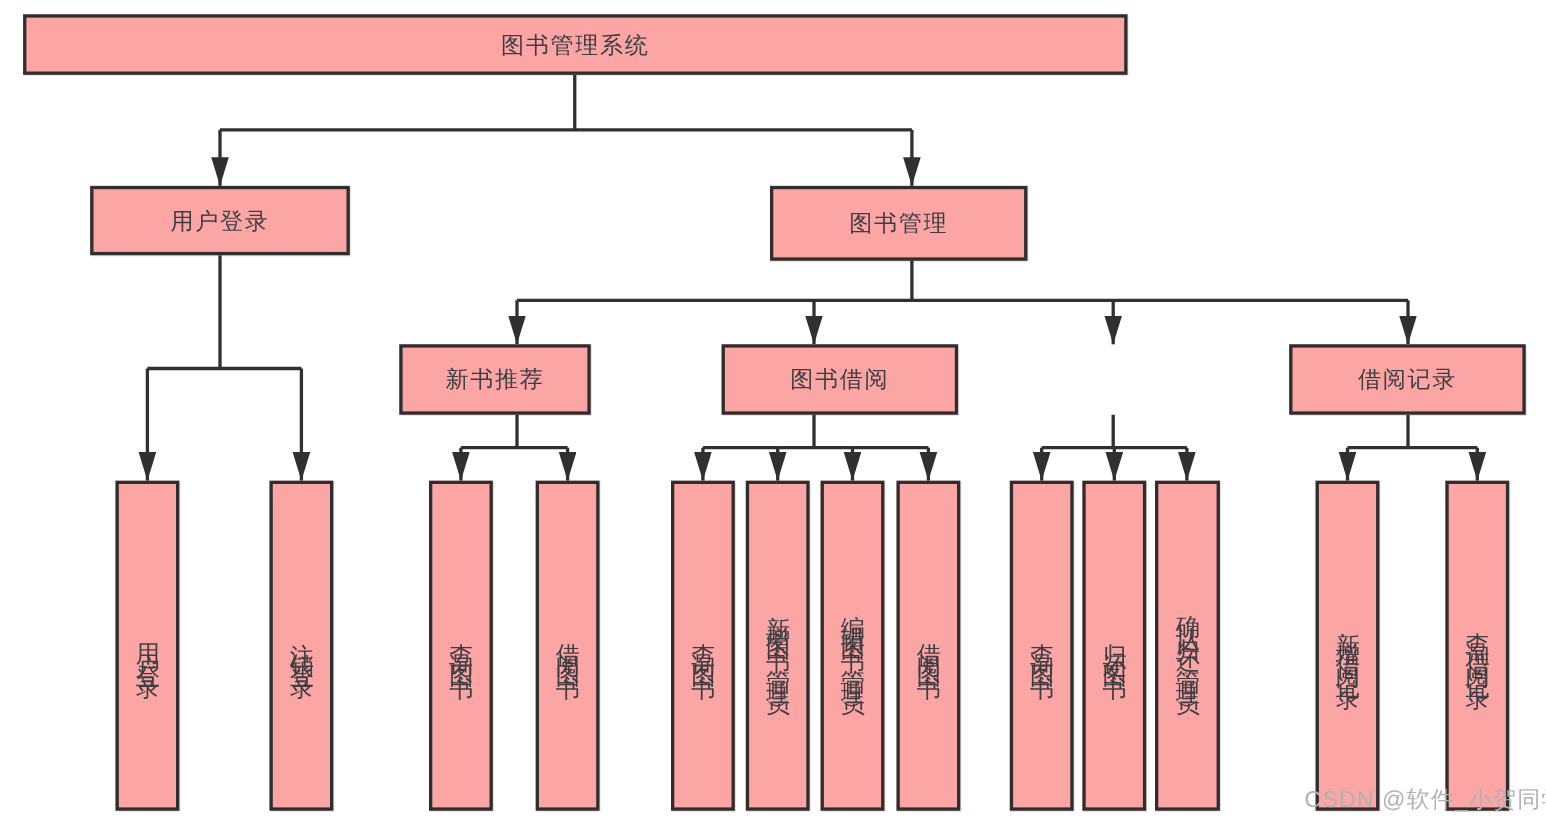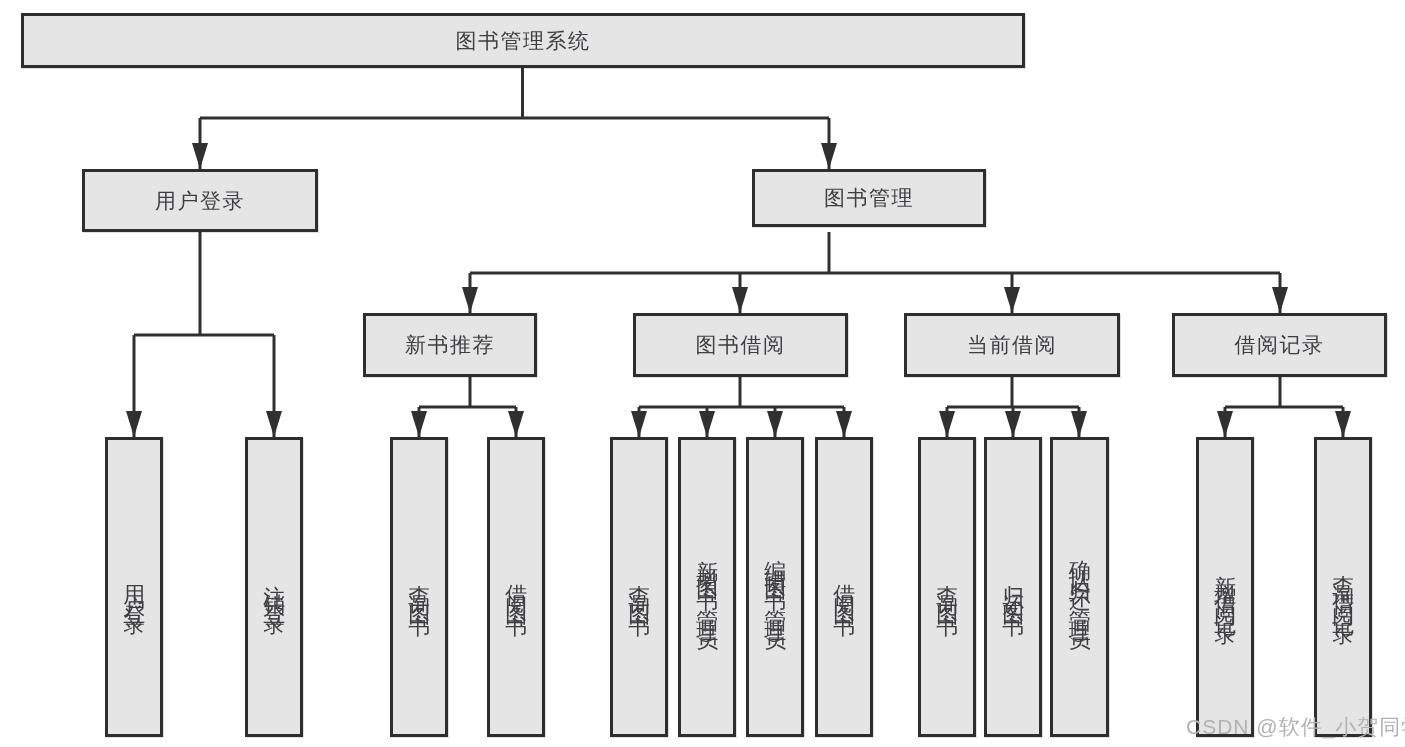--- a/index.html
+++ b/index.html
@@ -7,21 +7,21 @@
     position:relative;width:1405px;height:747px;overflow:hidden;
     background:var(--background,#ffffff);
     font-family:"Liberation Sans","DejaVu Sans",sans-serif;
     color:var(--text,#3e3e42);
   }
   #connectors{position:absolute;left:0;top:0;width:100%;height:100%;}
   .trunk{fill:none;stroke:var(--line,#303030);stroke-width:3;}
   .astem{stroke:var(--line,#303030);stroke-width:3;}
   #ah path{fill:var(--line,#303030);}
   .node{
-    position:absolute;box-sizing:border-box;background:#e5e5e5;
+    position:absolute;box-sizing:border-box;background:#fca5a5;
     border:3px solid var(--box-border,#2e2e2e);
     display:flex;align-items:center;justify-content:center;
     box-shadow:1px 1px 0 rgba(0,0,0,0.12);
   }
   .h{font-size:21px;letter-spacing:1.5px;white-space:nowrap;}
   .v span{
     writing-mode:vertical-rl;text-orientation:mixed;
     font-size:22px;letter-spacing:10px;line-height:1.3;
   }
   .wm{
@@ -74,32 +74,29 @@
     </g>
   </svg>
 
   <div class="node h" style="left:21px;top:13px;width:1004px;height:55px;">
     <span>图书管理系统</span>
   </div>
 
   <div class="node h" style="left:82px;top:169px;width:236px;height:63px;">
     <span>用户登录</span>
   </div>
-  <div class="node h" style="left:752px;top:169px;width:234px;height:58px;">
+  <div class="node h" style="left:700px;top:169px;width:234px;height:68px;">
     <span>图书管理</span>
   </div>
 
   <div class="node h" style="left:363px;top:313px;width:174px;height:64px;">
     <span>新书推荐</span>
   </div>
-  <div class="node h" style="left:633px;top:313px;width:215px;height:64px;">
+  <div class="node h" style="left:656px;top:313px;width:215px;height:64px;">
     <span>图书借阅</span>
-  </div>
-  <div class="node h" style="left:904px;top:313px;width:216px;height:64px;">
-    <span>当前借阅</span>
   </div>
   <div class="node h" style="left:1172px;top:313px;width:215px;height:64px;align-items:center;">
     <span>借阅记录</span>
   </div>
 
   <div class="node v" style="left:105px;top:437px;width:58px;height:300px;">
     <span>用户登录</span>
   </div>
   <div class="node v" style="left:245px;top:437px;width:58px;height:300px;">
     <span>注销登录</span>

